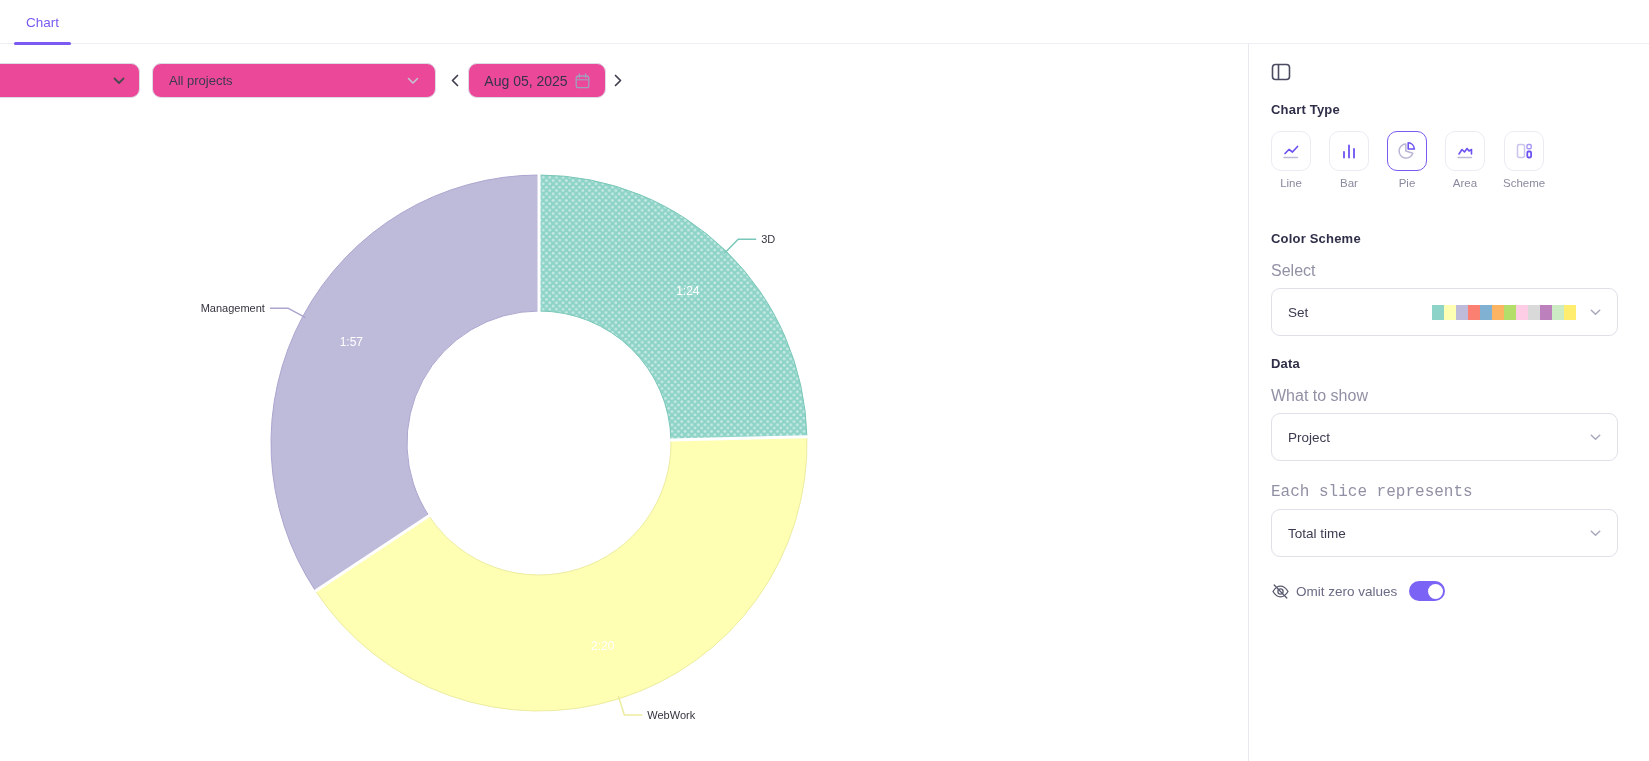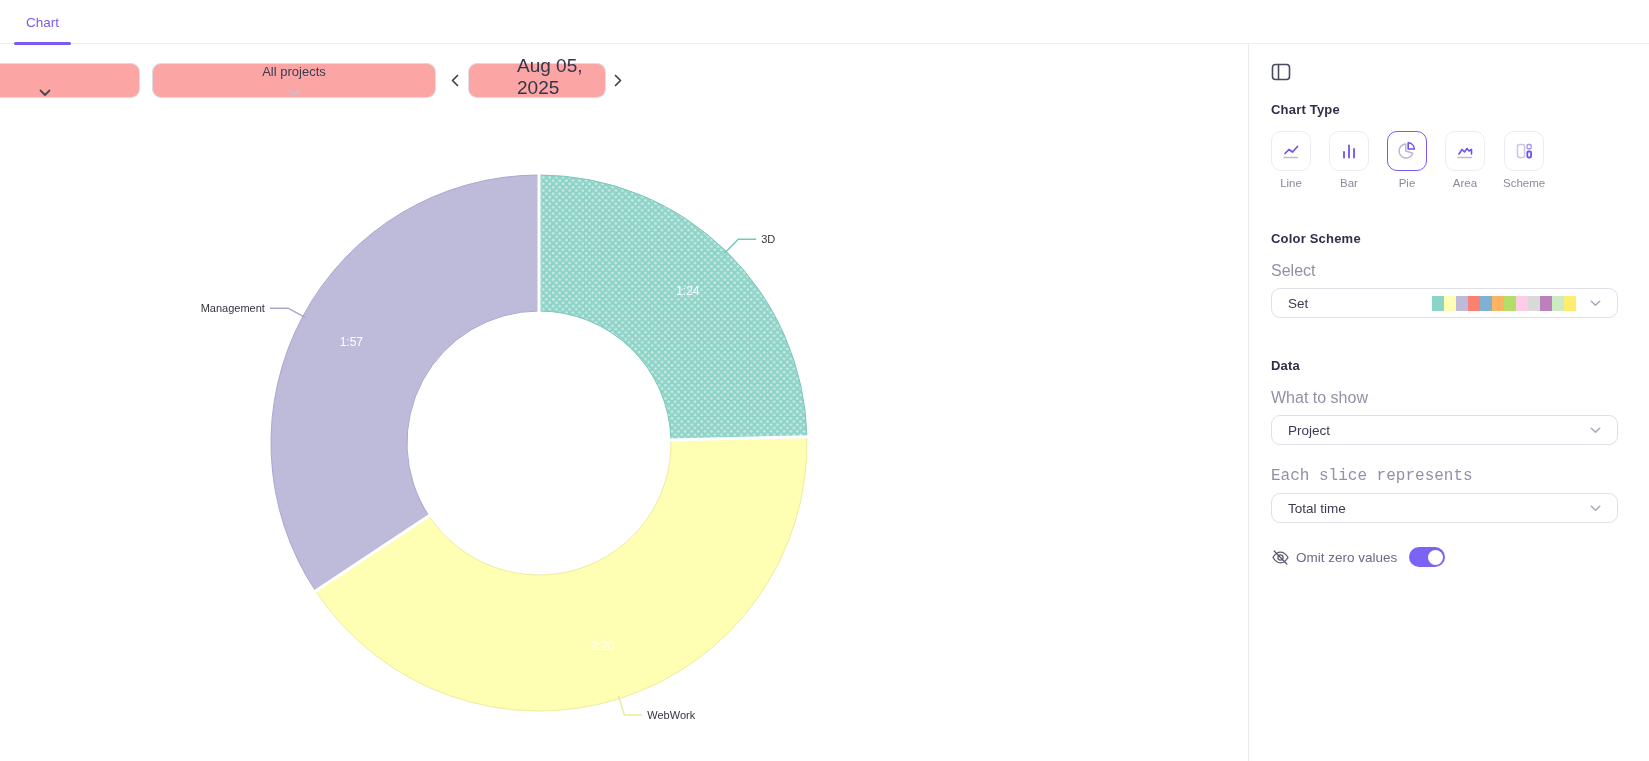--- a/index.html
+++ b/index.html
@@ -6,43 +6,43 @@
   html,body { background:#fff; }
   body { font-family:"Liberation Sans", sans-serif; color:#3b3b50; }
   .app { position:relative; width:1649px; height:761px; background:#fff; overflow:hidden; }
 
   
   .tabbar { position:absolute; left:0; top:0; width:1649px; height:44px; border-bottom:1px solid #ededf3; background:#fff; }
   .tab { position:absolute; left:12px; top:0; height:44px; display:flex; align-items:center; padding:0 14px; color:#7a5af0; font-size:13.5px; font-weight:500; cursor:pointer; }
   .tab .tab-underline { position:absolute; left:2px; right:2px; bottom:-1px; height:3px; background:#7a5af0; border-radius:2px; }
 
   
-  .ctrl { position:absolute; top:63px; height:35px; background:#fca5a5; border:1px solid #dcdce6; border-radius:9px; display:flex; align-items:center;flex-direction:column; }
+  .ctrl { position:absolute; top:63px; height:35px; background:#ec4899; border:1px solid #dcdce6; border-radius:9px; display:flex; align-items:center; }
   .ctrl-team { left:-36px; width:176px; justify-content:flex-end; padding-right:14px; }
   .ctrl-projects { left:152px; width:284px; padding:0 16px; }
   .ctrl-projects .lbl { font-size:13px; color:#3b3b50; }
   .ctrl-projects .sp { flex:1; }
   .navbtn { position:absolute; top:63px; width:22px; height:35px; display:flex; align-items:center; justify-content:center; cursor:pointer; background:none; border:none; }
   .ctrl-date { left:468px; width:138px; justify-content:center; gap:7px; cursor:pointer; }
-  .ctrl-date .lbl { font-size:19px; color:#34344a;margin-left:48px; }
+  .ctrl-date .lbl { font-size:14px; color:#34344a; }
 
   
   .sidebar { position:absolute; left:1248px; top:44px; width:401px; height:717px; border-left:1px solid #e9e9f0; background:#fff; padding:18px 0 0 22px; }
   .sb-inner { width:347px; }
   .panel-toggle { width:20px; height:20px; cursor:pointer; }
   .sb-heading { margin-top:16px; font-size:13px; font-weight:700; color:#2f2f49; letter-spacing:.2px; }
   .charttype-row { margin-top:14px; display:flex; gap:18px; }
   .ct-btn { display:flex; flex-direction:column; align-items:center; cursor:pointer; }
   .ct-box { width:40px; height:40px; border:1px solid #ecebf4; border-radius:10px; display:flex; align-items:center; justify-content:center; background:#fff; }
   .ct-btn.selected .ct-box { border:1.5px solid #7a5af0; }
   .ct-label { margin-top:6px; font-size:11.5px; color:#8a8a9e; }
 
   .section { margin-top:42px; }
   .field-label { margin-top:16px; font-size:16px; color:#9191a5; }
-  .select-box { margin-top:8px; width:347px; height:30px; border:1px solid #e0e0e9; border-radius:9px; display:flex; align-items:center; padding:0 16px; cursor:pointer; background:#fff; }
+  .select-box { margin-top:8px; width:347px; height:48px; border:1px solid #e0e0e9; border-radius:9px; display:flex; align-items:center; padding:0 16px; cursor:pointer; background:#fff; }
   .select-box .val { font-size:13.5px; color:#3b3b50; }
   .select-box .sp { flex:1; }
   .swatches { display:flex; height:15px; }
   .swatches div { width:12px; height:15px; }
   .chev { margin-left:14px; flex:none; }
 
   .omit-row { margin-top:24px; display:flex; align-items:center; cursor:pointer; }
   .omit-row .omit-label { margin-left:6px; font-size:13.5px; color:#6a6a85; }
   .toggle { margin-left:12px; width:36px; height:20px; border-radius:10px; background:#7a63f5; position:relative; flex:none; }
   .toggle .knob { position:absolute; right:2.5px; top:2.5px; width:15px; height:15px; border-radius:50%; background:#fff; }
@@ -204,21 +204,21 @@
               <div style="background: rgb(188, 128, 189);"></div>
               <div style="background: rgb(204, 235, 197);"></div>
               <div style="background: rgb(255, 237, 111);"></div>
             </span>
           <svg class="chev" width="11" height="7" viewBox="0 0 11 7">
               <polyline points="1.3,1.3 5.5,5.3 9.7,1.3" fill="none" stroke="#a8a8bc" stroke-width="1.5" stroke-linecap="round" stroke-linejoin="round"></polyline>
             </svg>
         </div>
       </div>
 
-      <div class="section" style="margin-top:40px;">
+      <div class="section" style="margin-top:20px;">
         <div class="sb-heading" style="margin-top:0;">Data</div>
 
         <div class="field-label">What to show</div>
         <div class="select-box">
           <span class="val">Project</span>
           <span class="sp"></span>
           <svg class="chev" width="11" height="7" viewBox="0 0 11 7">
               <polyline points="1.3,1.3 5.5,5.3 9.7,1.3" fill="none" stroke="#a8a8bc" stroke-width="1.5" stroke-linecap="round" stroke-linejoin="round"></polyline>
             </svg>
         </div>

